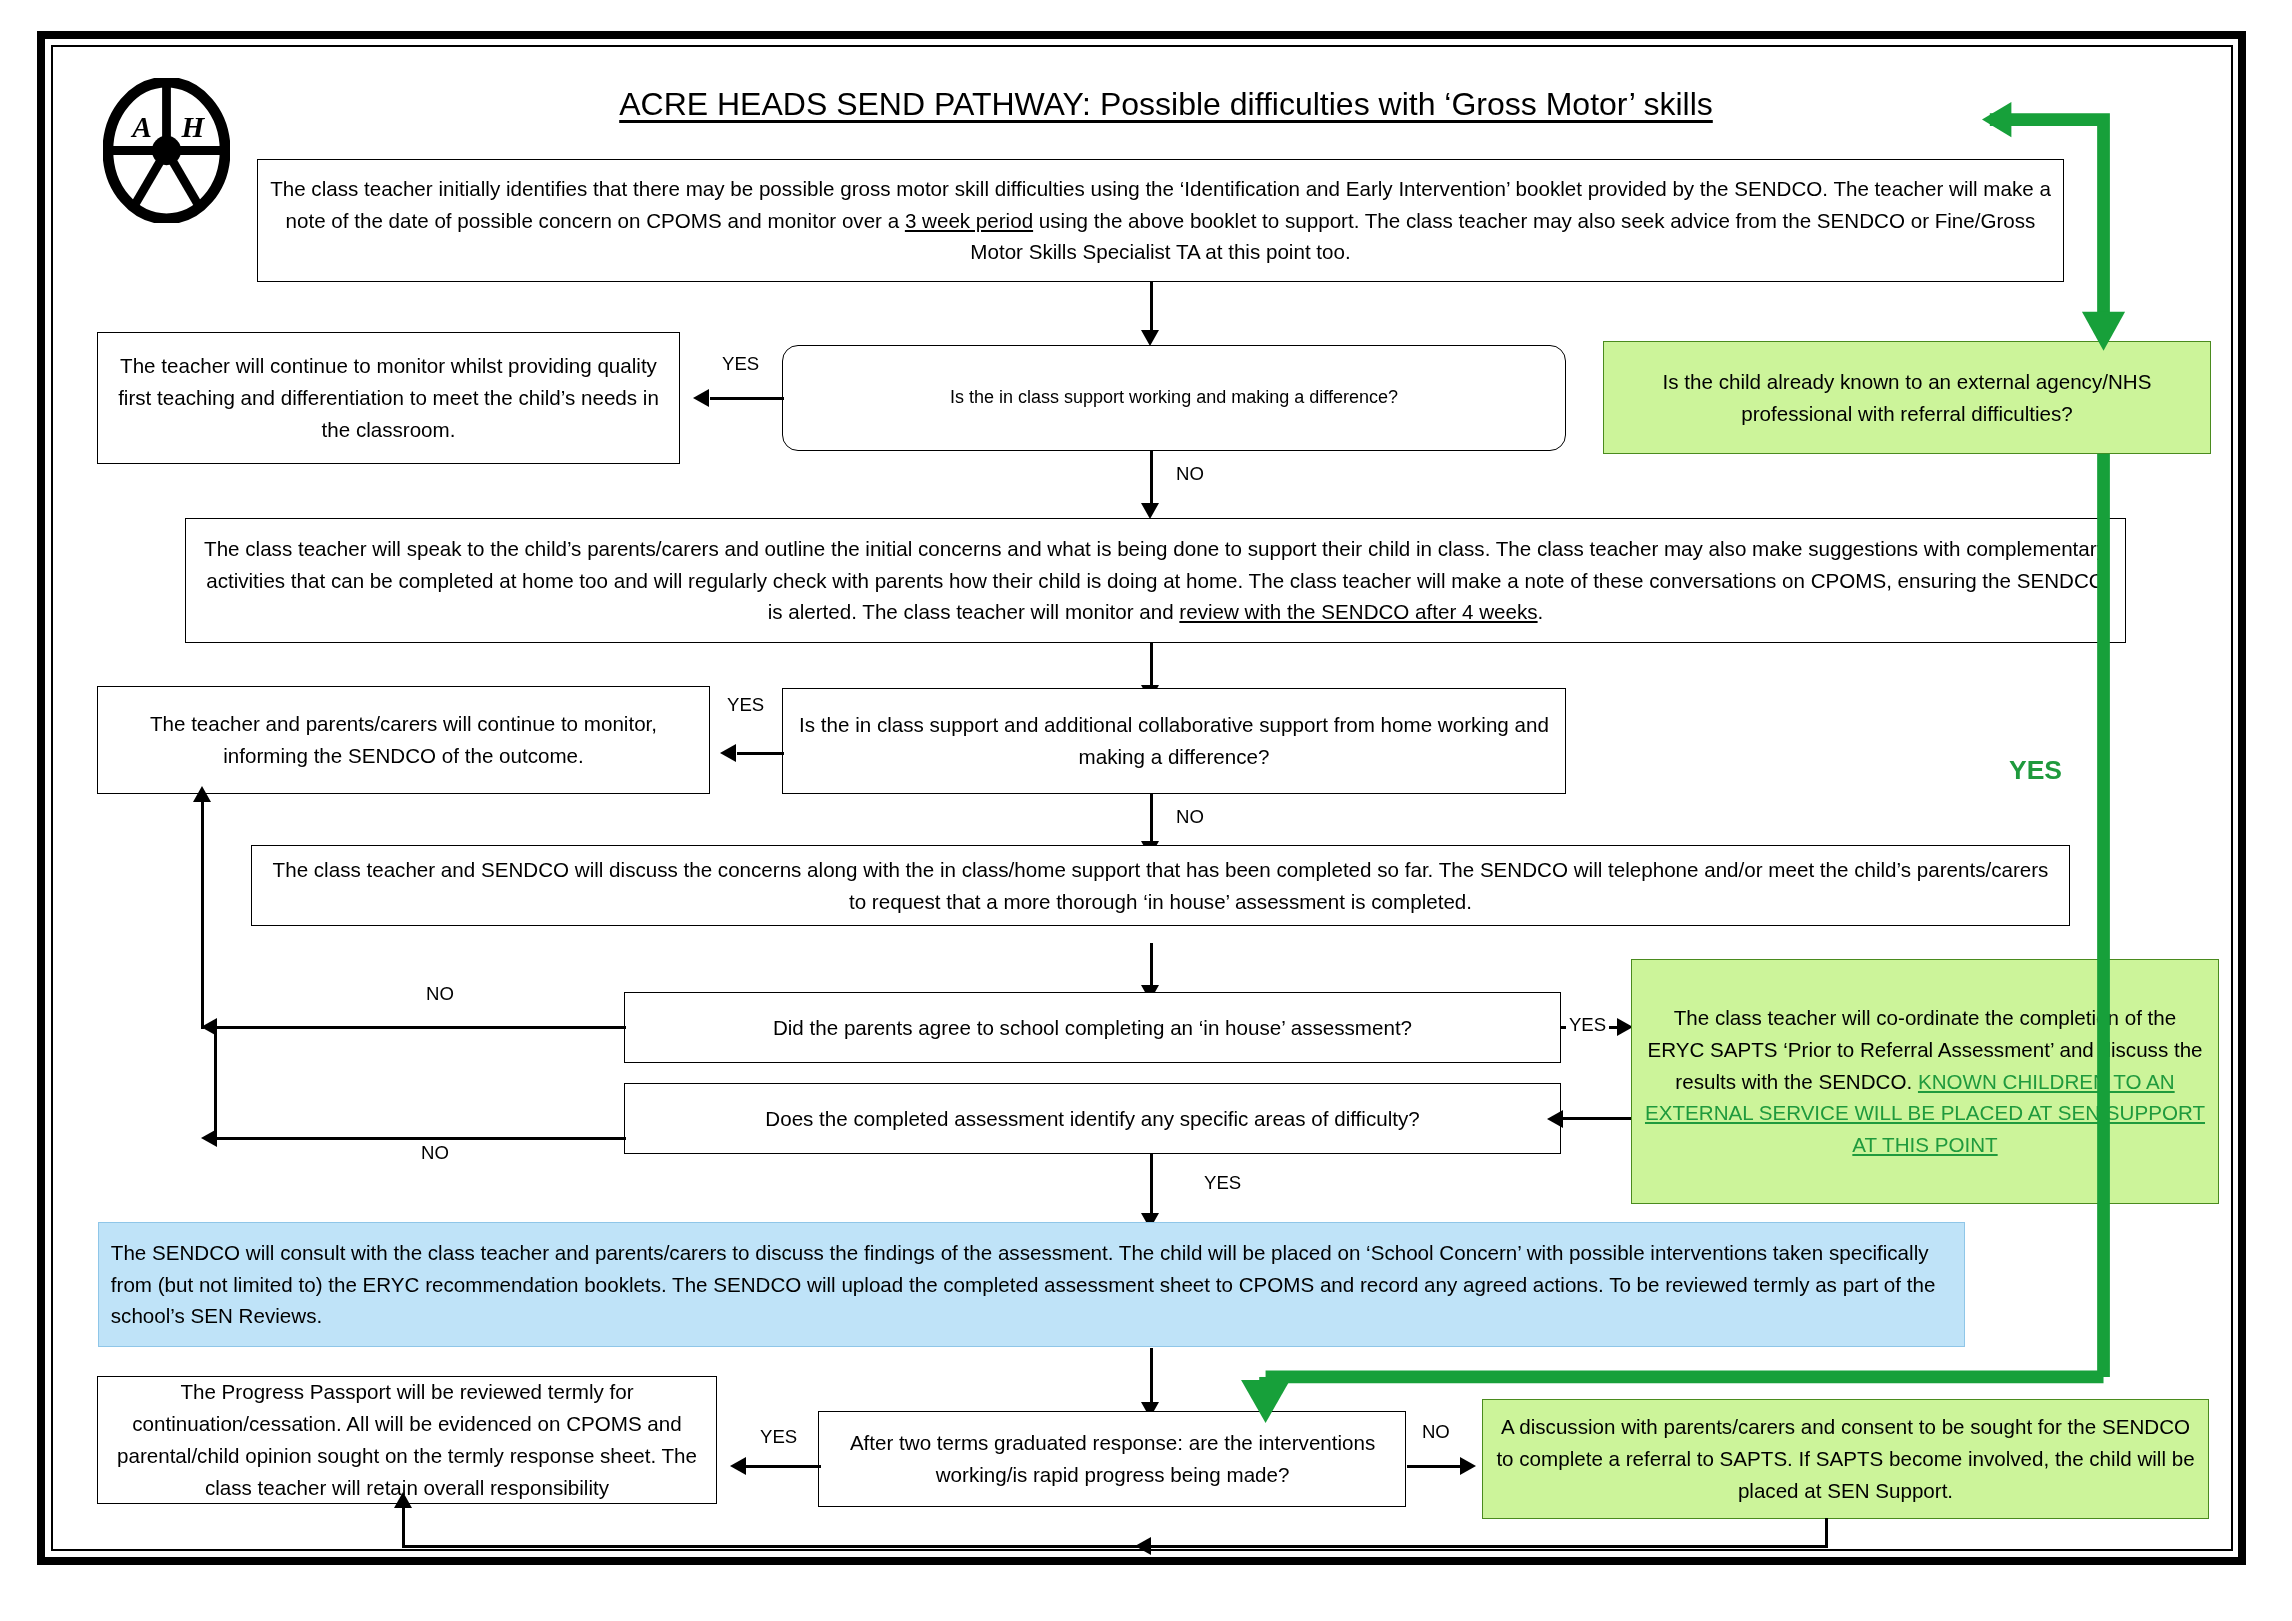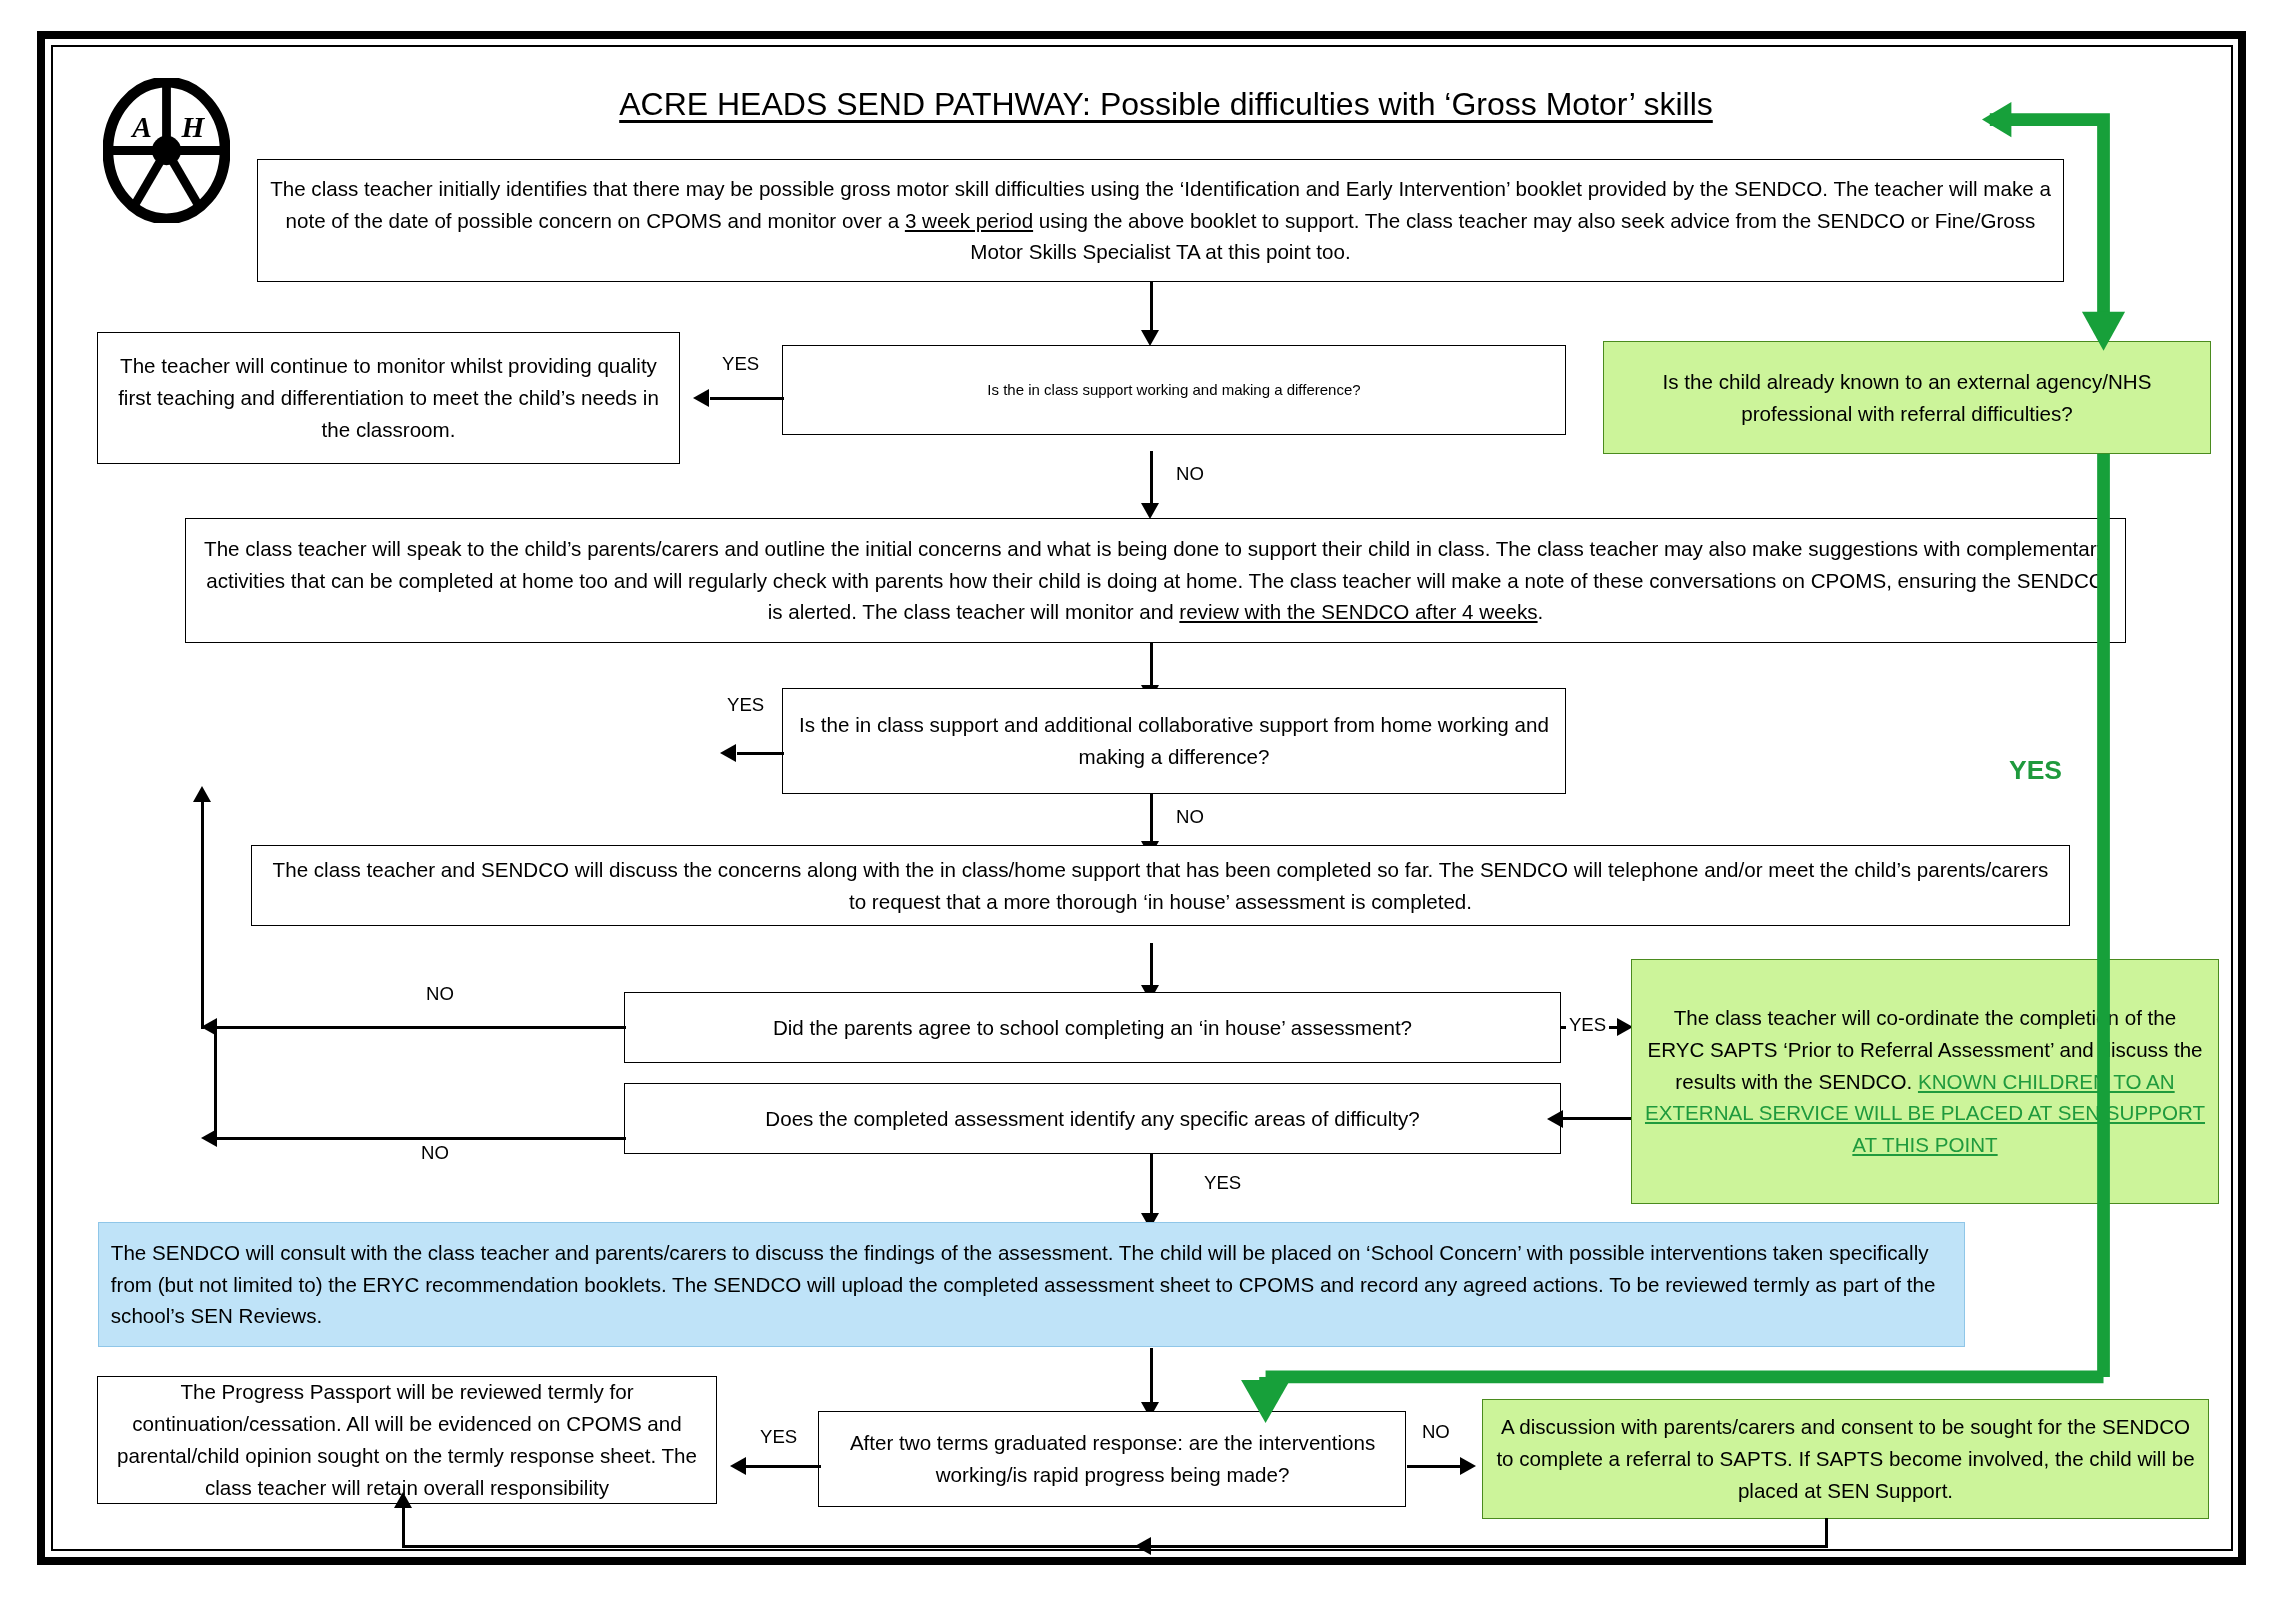--- a/index.html
+++ b/index.html
@@ -108,21 +108,21 @@
     </div>
   </div>
 
   <div class="ln vl" style="left:1150px;top:281px;height:54px;"></div>
   <div class="arrow arr-down" style="left:1141px;top:330px;"></div>
 
   <div class="node" style="left:97px;top:332px;width:583px;height:132px;font-size:20.6px;">
     <div class="txt">The teacher will continue to monitor whilst providing quality first teaching and differentiation to meet the child’s needs in the classroom.</div>
   </div>
 
-  <div class="node" style="left:782px;top:345px;width:784px;height:90px;font-size:15px;">
+  <div class="node" style="left:782px;top:345px;width:784px;height:106px;font-size:18px;border-radius:16px;">
     <div class="txt">Is the in class support working and making a difference?</div>
   </div>
 
   <div class="ln hl" style="left:710px;top:397px;width:74px;"></div>
   <div class="arrow arr-left" style="left:693px;top:389px;"></div>
   <div class="lbl" style="left:722px;top:353px;">YES</div>
 
   <div class="ln vl" style="left:1150px;top:451px;height:59px;"></div>
   <div class="arrow arr-down" style="left:1141px;top:503px;"></div>
   <div class="lbl" style="left:1176px;top:463px;">NO</div>
@@ -133,20 +133,23 @@
 
   <div class="node" style="left:185px;top:518px;width:1941px;height:125px;font-size:20.6px;">
     <div class="txt">
       The class teacher will speak to the child’s parents/carers and outline the initial concerns and what is being done to support their child in class. The class teacher may also make suggestions with complementary activities that can be completed at home too and will regularly check with parents how their child is doing at home. The class teacher will make a note of these conversations on CPOMS, ensuring the SENDCO is alerted. The class teacher will monitor and <u class="ul">review with the SENDCO after 4 weeks</u>.
     </div>
   </div>
 
   <div class="ln vl" style="left:1150px;top:643px;height:49px;"></div>
   <div class="arrow arr-down" style="left:1141px;top:685px;"></div>
 
+  <div class="node" style="left:97px;top:686px;width:613px;height:108px;font-size:20.6px;">
+    <div class="txt">The teacher and parents/carers will continue to monitor, informing the SENDCO of the outcome.</div>
+  </div>
 
   <div class="node" style="left:782px;top:688px;width:784px;height:106px;font-size:20.6px;">
     <div class="txt">Is the in class support and additional collaborative support from home working and making a difference?</div>
   </div>
 
   <div class="ln hl" style="left:737px;top:752px;width:47px;"></div>
   <div class="arrow arr-left" style="left:720px;top:744px;"></div>
   <div class="lbl" style="left:727px;top:694px;">YES</div>
 
   <div class="ln vl" style="left:1150px;top:794px;height:54px;"></div>

